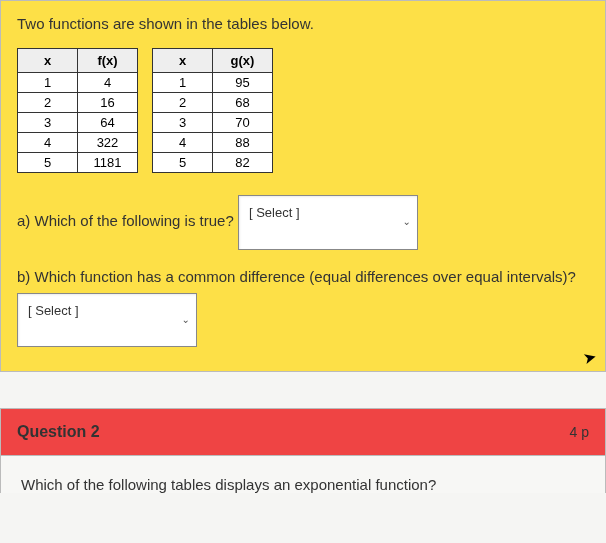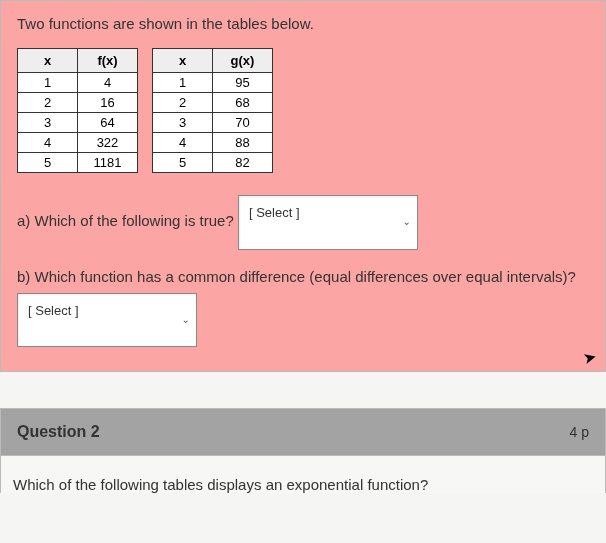--- a/index.html
+++ b/index.html
@@ -10,21 +10,21 @@
     body {
       font-family: Arial, sans-serif;
       background: #f5f5f3;
       width: 606px;
       height: 543px;
       overflow: hidden;
       position: relative;
     }
     .question-box {
       border: 1px solid #bbb;
-      background: #fca5a5;
+      background: #fde047;
       padding: 14px 16px;
       margin: 0;
     }
     .intro-text {
       font-size: 15px;
       color: #333;
       margin-bottom: 16px;
     }
     .tables-row {
       display: flex;
@@ -74,41 +74,41 @@
     .select-wrap .chevron {
       position: absolute;
       right: 6px;
       top: 50%;
       transform: translateY(-50%);
       font-size: 10px;
       color: #555;
     }
     .q2-header {
       border: 1px solid #bbb;
-      background: #a3a3a3;
+      background: #ef4444;
       padding: 14px 16px;
       margin-top: 36px;
       display: flex;
       justify-content: space-between;
       align-items: center;
     }
     .q2-title {
       font-size: 16px;
       font-weight: bold;
       color: #333;
     }
     .q2-points {
       font-size: 14px;
       color: #333;
     }
     .q2-body {
       border-left: 1px solid #bbb;
       border-right: 1px solid #bbb;
       background: #f7f7f5;
-      padding: 20px 14px 0 12px;
+      padding: 20px 14px 0 20px;
       font-size: 15px;
       color: #333;
     }
     .cursor {
       position: absolute;
       right: 10px;
       top: 348px;
       font-size: 16px;
       color: #000;
       transform: rotate(-15deg);

